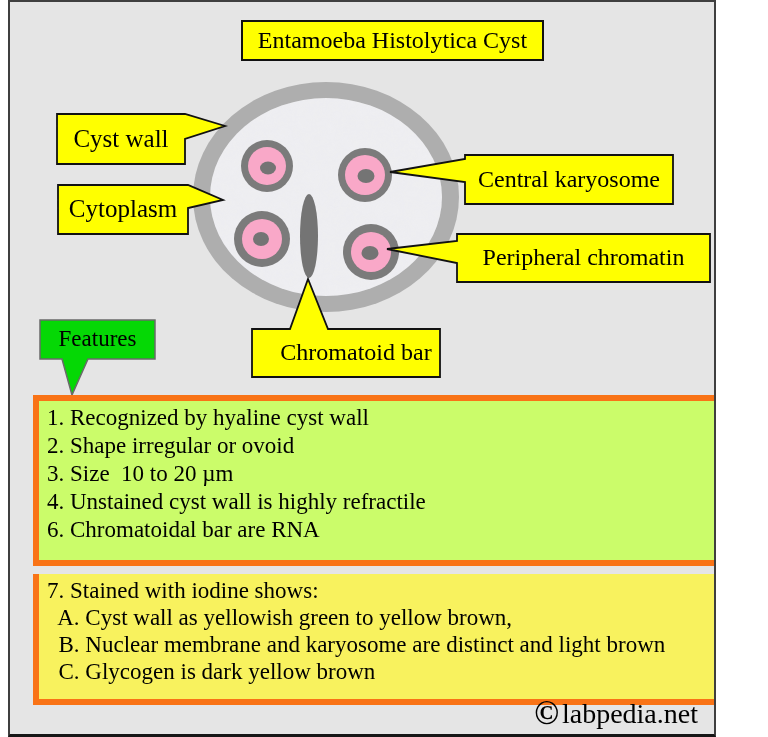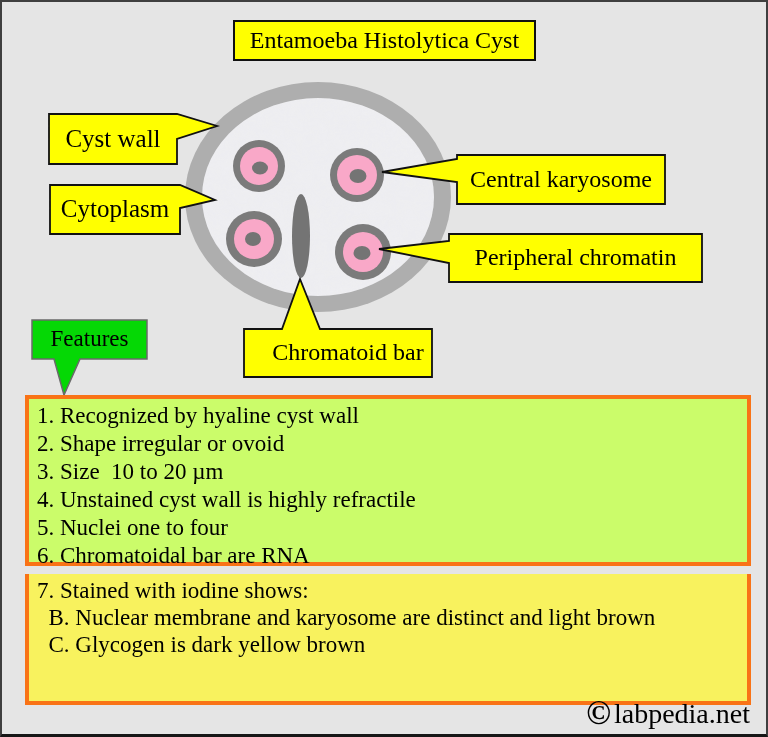--- a/index.html
+++ b/index.html
@@ -1,41 +1,42 @@
 <!DOCTYPE html>
 <html><head>
 <meta charset="utf-8">
 <style>
   html,body { margin:0; padding:0; }
   #stage {
     position: relative;
-    width: 768px; height: 737px;
+    width: 708px; height: 737px;
     box-sizing: border-box;
     background: #E5E5E5;
     border: 2px solid #3f3f3f;
     border-bottom: 3px solid #161616;
     font-family: "Liberation Serif", serif;
     overflow: hidden;
+    margin-left: 8px;
   }
   #diagram-svg { position:absolute; left:0; top:0; }
   .lbl {
     position: absolute;
     display: flex; align-items: center; justify-content: center;
     color: #000; text-align: center; line-height: 1.05;
   }
   .lbl-title { left:232px; top:19px;  width:301px; height:39px; font-size:24px; }
   .lbl-cystwall { left:47px;  top:112px; width:128px; height:50px; font-size:25px; }
   .lbl-cytoplasm { left:48px; top:183px; width:130px; height:49px; font-size:25px;text-align:center; }
   .lbl-karyosome { left:455px; top:153px; width:208px; height:49px; font-size:24px; }
   .lbl-chromatin { left:447px; top:232px; width:253px; height:48px; font-size:24px; }
   .lbl-features { left:30px; top:318px; width:115px; height:39px; font-size:23px; }
   .lbl-chromatoid { left:252px; top:327px; width:188px; height:48px; font-size:24px; }
   .list-box {
     position:absolute; left:23px; width:726px; box-sizing:border-box;
-    border:4px solid #f97316; color:#000;
+    border:6px solid #f97316; color:#000;
   }
   .list-green { top:393px; height:171px; background:#CBFC6A; padding:3px 0 0 8px; }
   .list-yellow { top:572px; height:131px; background:#F8F25E; border-top:none; padding:3px 0 0 8px; }
   .feature-line { white-space:pre; font-size:23px; }
   .list-green .feature-line { line-height:28px; }
   .list-yellow .feature-line { line-height:27px; }
   .footer {
     position:absolute; top:695px; right:16px;
     display:flex; align-items:center; color:#000;
   }
@@ -104,26 +105,26 @@
   <div class="lbl lbl-karyosome">Central karyosome</div>
   <div class="lbl lbl-chromatin">Peripheral chromatin</div>
   <div class="lbl lbl-features">Features</div>
   <div class="lbl lbl-chromatoid">Chromatoid bar</div>
 
   <div class="list-box list-green">
     <div class="feature-line">1. Recognized by hyaline cyst wall</div>
     <div class="feature-line">2. Shape irregular or ovoid</div>
     <div class="feature-line">3. Size  10 to 20 µm</div>
     <div class="feature-line">4. Unstained cyst wall is highly refractile</div>
-    <div class="feature-line">5. Nuclei one to four</div>
     <div class="feature-line">6. Chromatoidal bar are RNA</div>
   </div>
 
   <div class="list-box list-yellow">
     <div class="feature-line">7. Stained with iodine shows:</div>
+    <div class="feature-line">  A. Cyst wall as yellowish green to yellow brown,</div>
     <div class="feature-line">  B. Nuclear membrane and karyosome are distinct and light brown</div>
     <div class="feature-line">  C. Glycogen is dark yellow brown</div>
   </div>
 
   <div class="footer">
     <span class="c-icon">©</span>
     <span class="site">labpedia.net</span>
   </div>
 
 </div>

